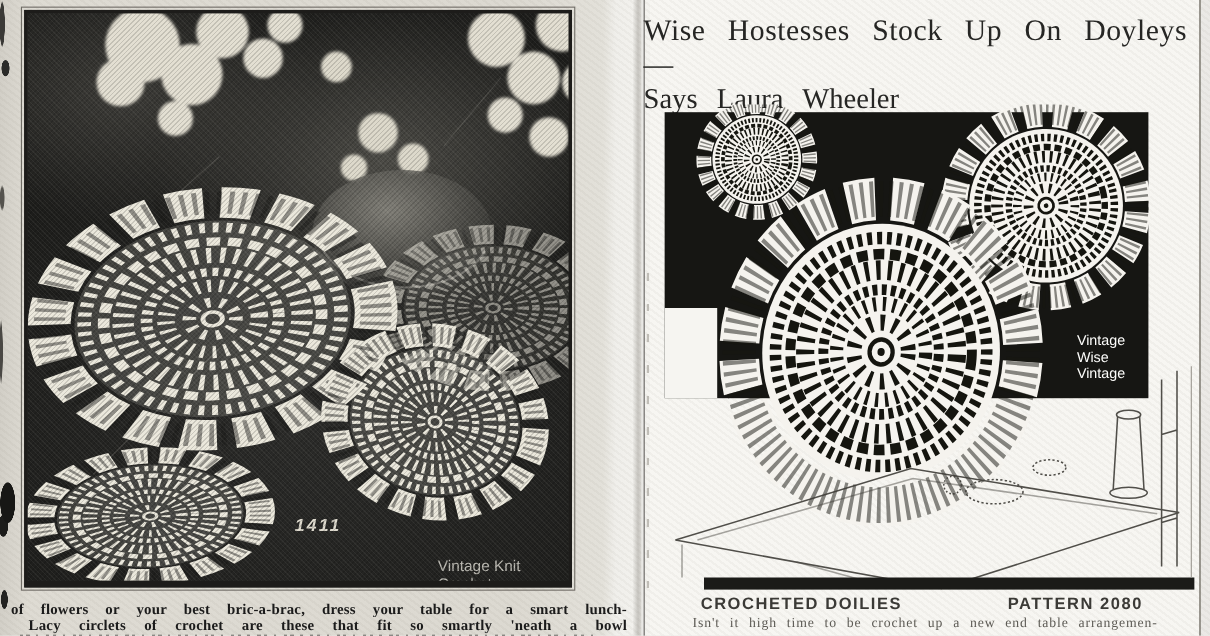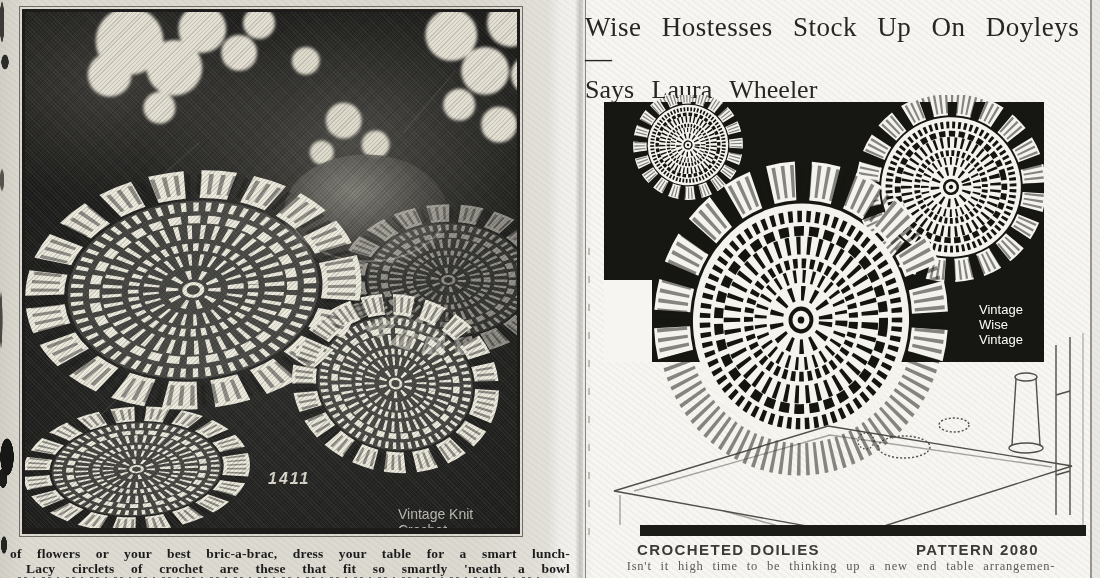--- a/index.html
+++ b/index.html
@@ -203,14 +203,14 @@
   <div class="right-watermark">
     <div>Vintage</div>
     <div>Wise</div>
     <div>Vintage</div>
   </div>
 
   <div class="right-caption-row">
     <span>CROCHETED DOILIES</span>
     <span>PATTERN 2080</span>
   </div>
-  <div class="right-subcaption">Isn't it high time to be thinking up a new end table arrangemen-</div>
+  <div class="right-subcaption">Isn't it high time to be crochet up a new end table arrangemen-</div>
 </div>
 
 </body></html>

